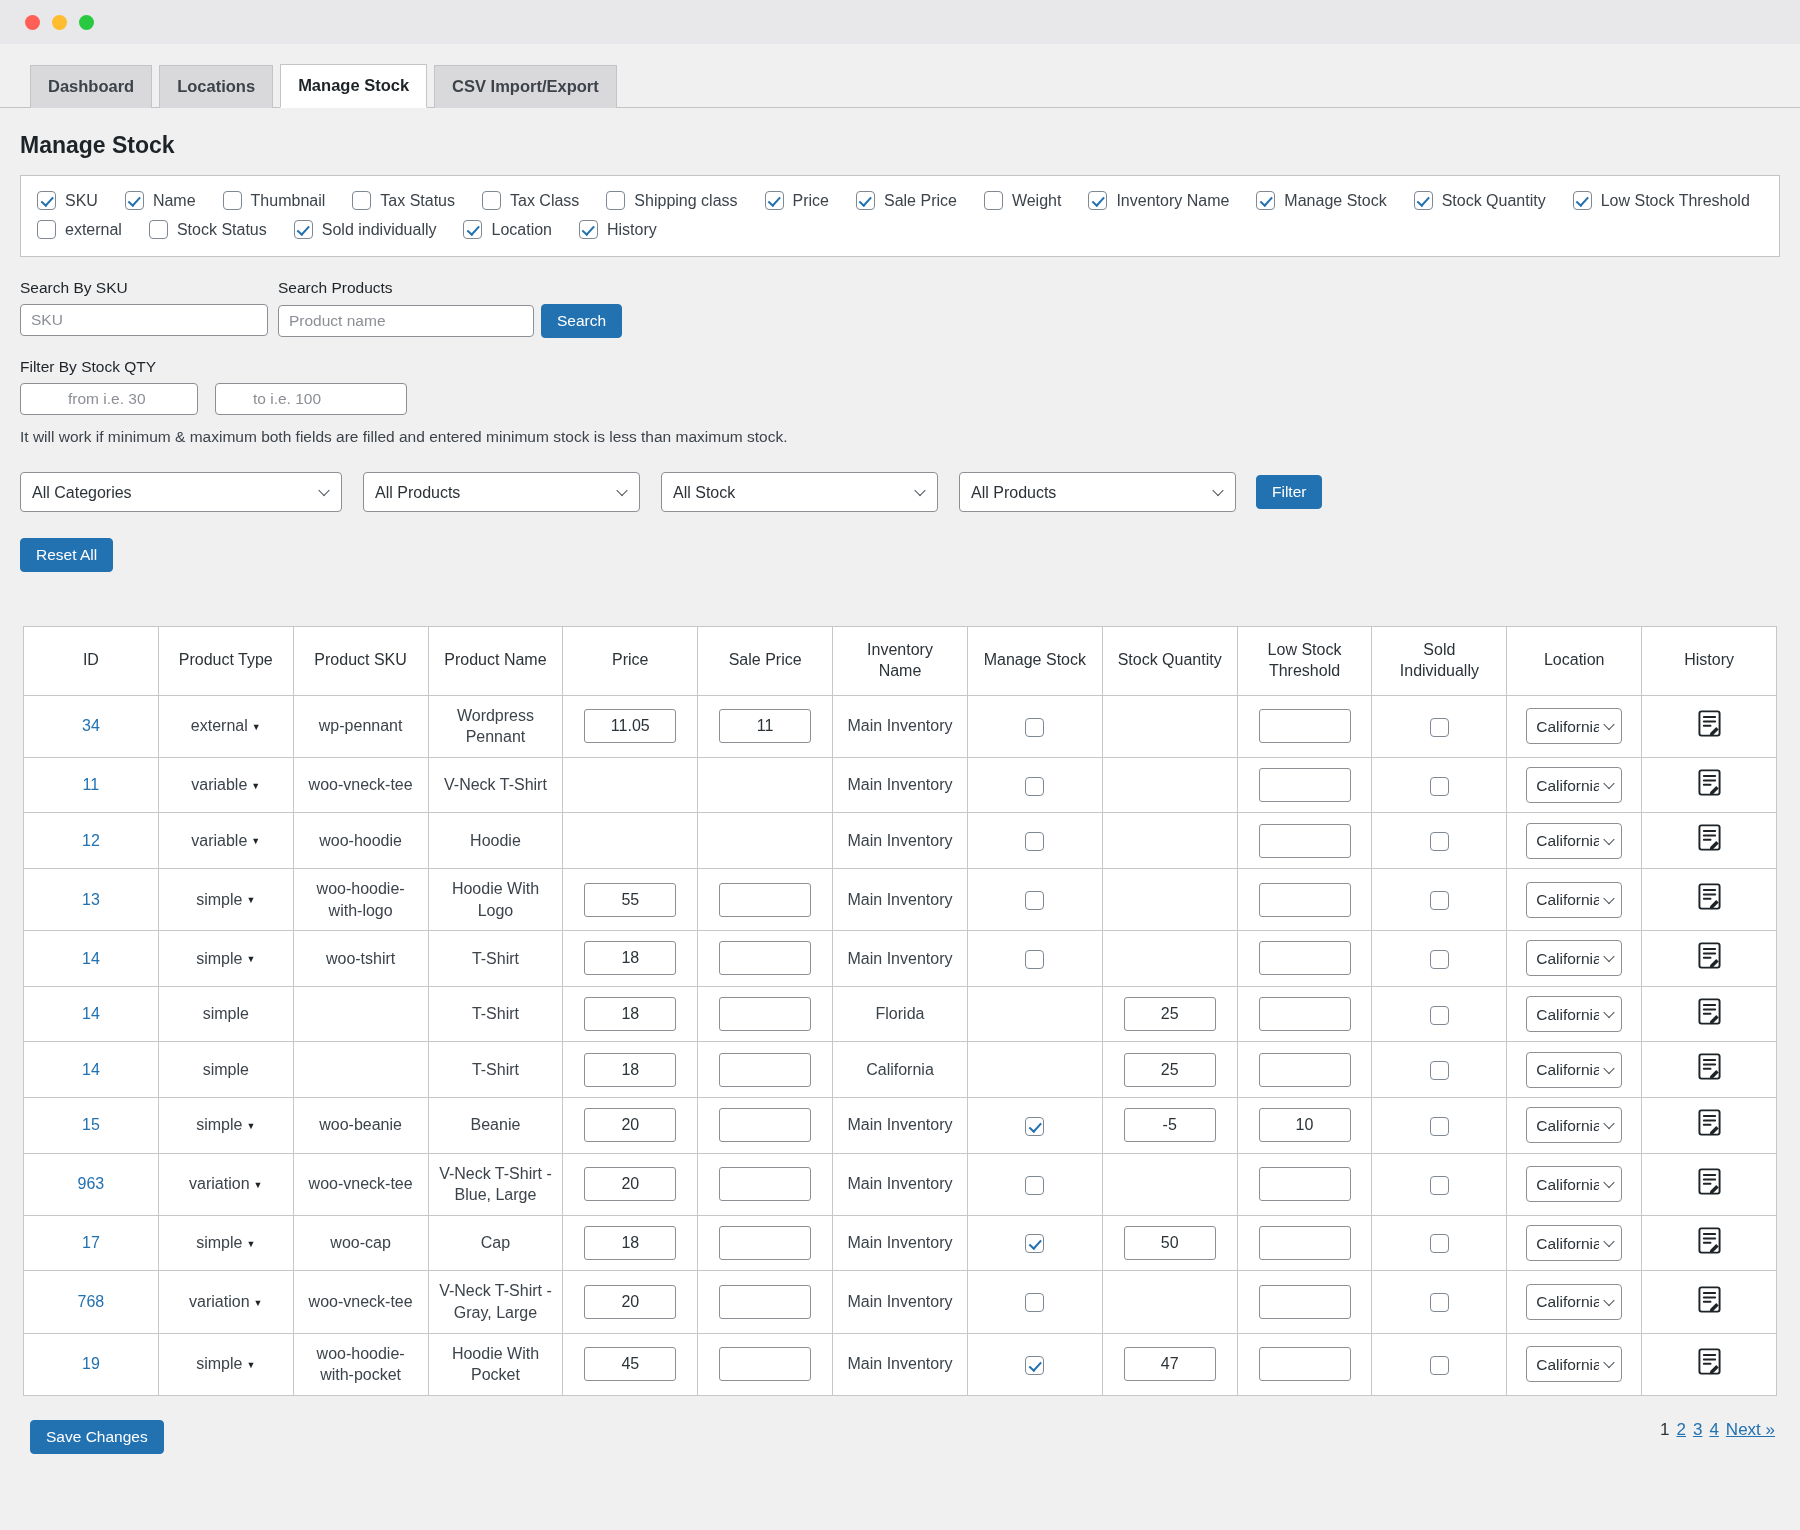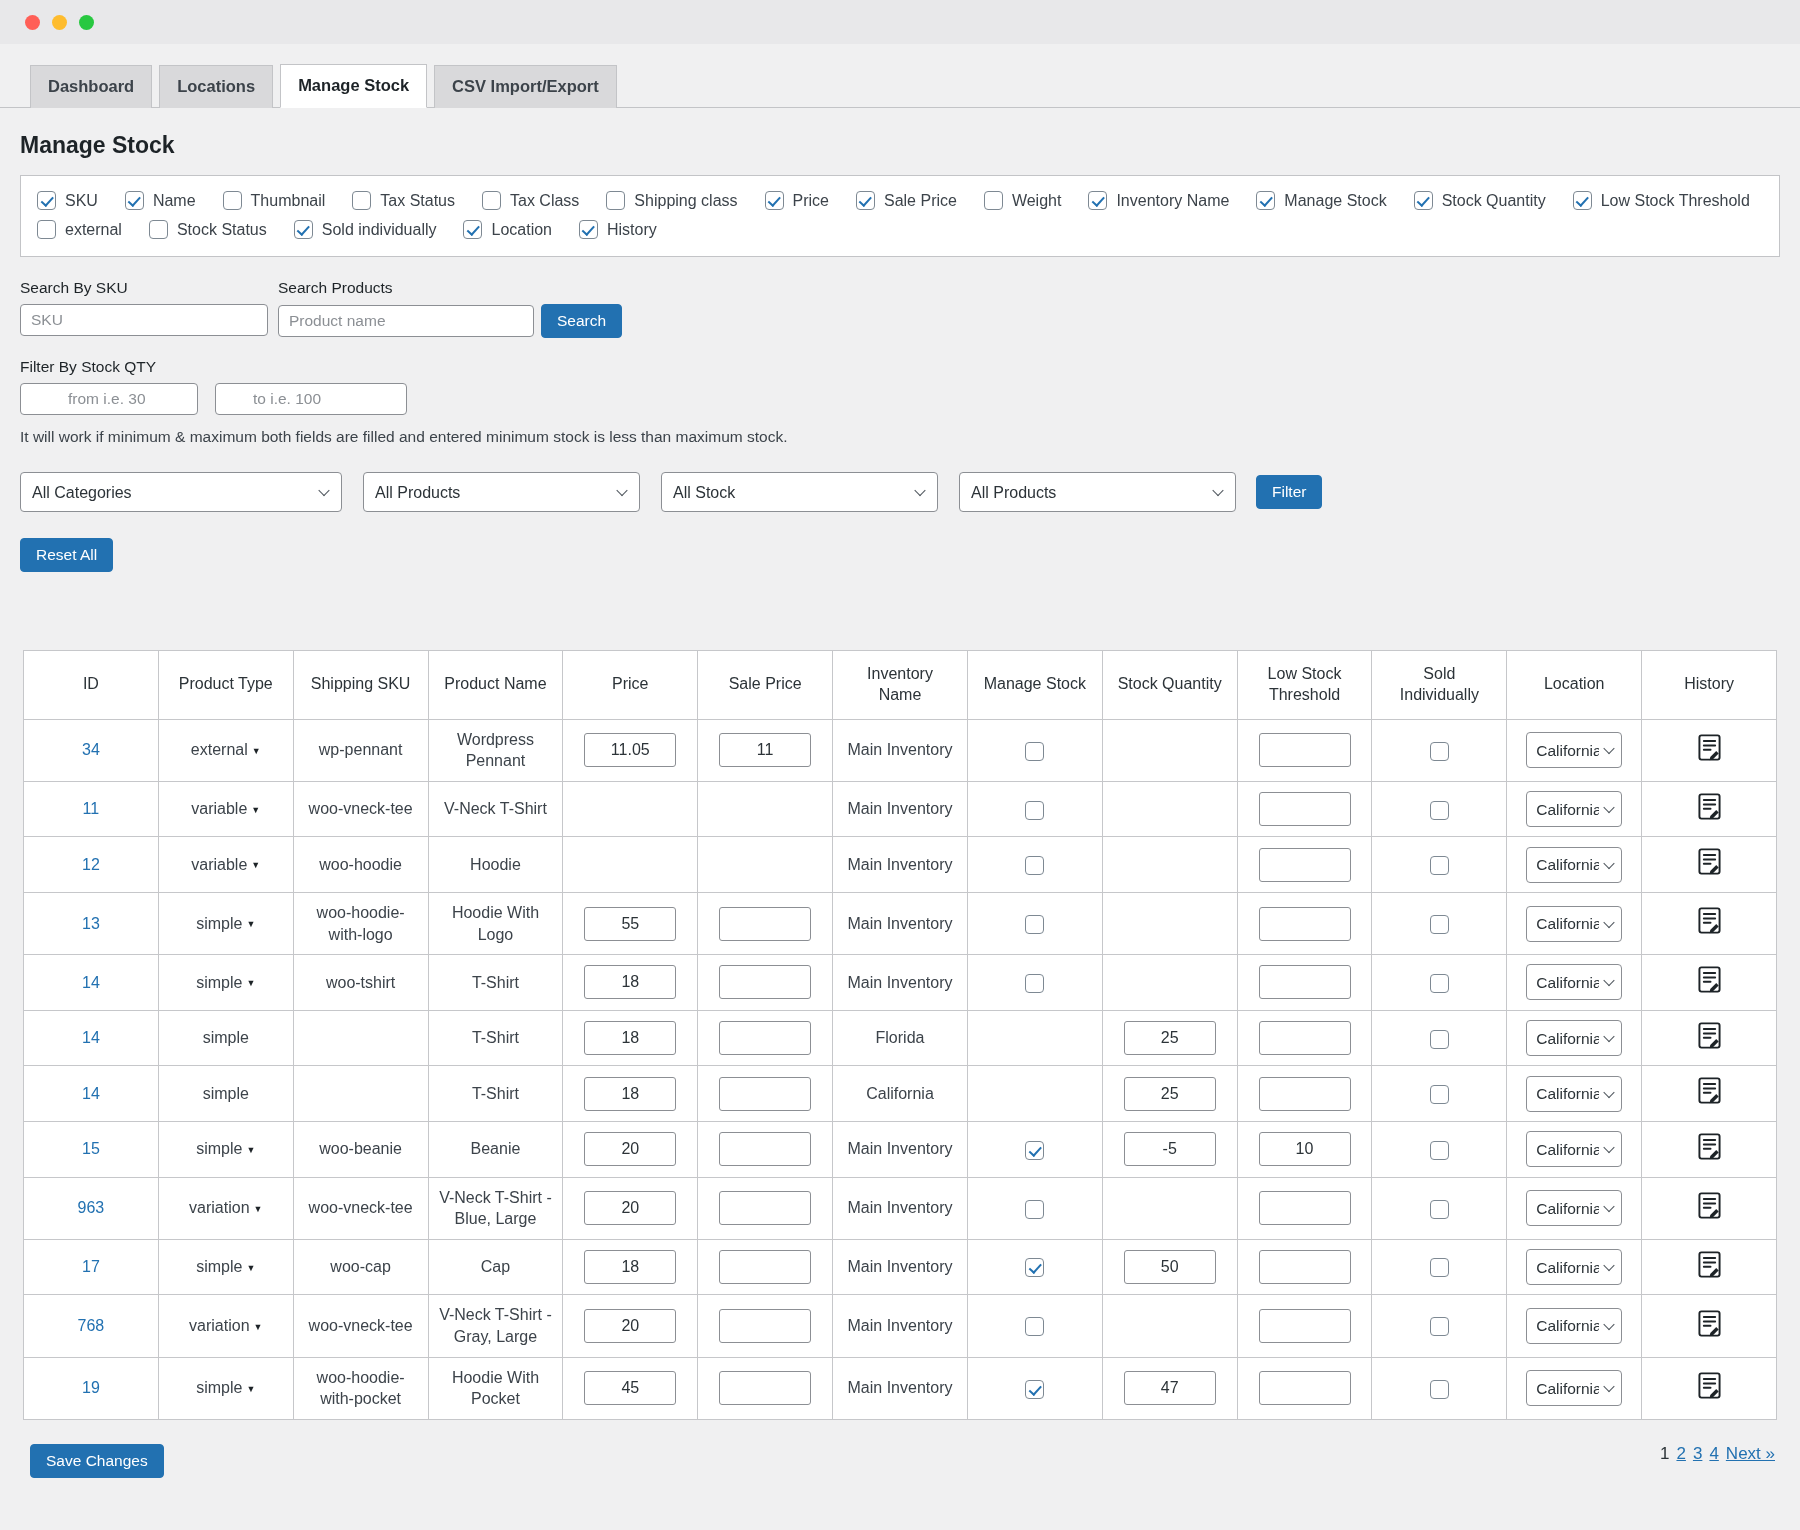--- a/index.html
+++ b/index.html
@@ -45,21 +45,21 @@
 
   .select-wrap { position:relative; display:inline-block; background:#fff; border:1px solid var(--input-border); border-radius:4px; }
   .select-wrap::after { content:""; position:absolute; right:13px; top:50%; width:7px; height:7px; border-right:1.8px solid #50575e; border-bottom:1.8px solid #50575e; transform:translateY(-68%) rotate(45deg); pointer-events:none; }
   .select-wrap select { appearance:none; -webkit-appearance:none; border:none; background:transparent; width:100%; height:100%; padding:0 24px 0 11px; font-size:16px; color:#2c3338; font-family:inherit; cursor:pointer; outline:none; }
 
   .filter-select { width:277px; height:40px; }
   .filter-select.first { width:322px; }
 
   .reset-btn { margin:26px 0 0 20px; }
 
-  .table-wrap { margin:78px 23px 0;border-radius:27px; }
+  .table-wrap { margin:54px 23px 0;border-radius:27px; }
   table { width:100%; border-collapse:collapse; background:#fff; table-layout:fixed; }
   th, td { border:1px solid #c6c7ca; text-align:center; vertical-align:middle; }
   th { font-weight:400; font-size:16px; color:#2c3338; padding:13px 14px; line-height:1.3; }
   td { font-size:16px; color:#3c434a; padding:9px 8px; line-height:1.35; }
   .id-link { color:var(--link); text-decoration:none; }
   .caret { font-size:9px; margin-left:4px; color:#1d2327; cursor:pointer; vertical-align:1.5px; }
   .cell-input { width:92px; height:34px; border:1px solid var(--input-border); border-radius:3px; text-align:center; font-size:16px; color:#2c3338; font-family:inherit; background:#fff; outline:none; }
   .loc-select { height:36px; width:96px; }
   .loc-select select { padding:0 22px 0 9px; font-size:15.5px; }
   .loc-select::after { right:8px; }
@@ -205,21 +205,21 @@
 </div>
 
 <button class="btn reset-btn">Reset All</button>
 
 <div class="table-wrap">
   <table>
     <thead>
       <tr>
           <th>ID</th>
           <th>Product Type</th>
-          <th>Shipping SKU</th>
+          <th>Product SKU</th>
           <th>Product Name</th>
           <th>Price</th>
           <th>Sale Price</th>
           <th>Inventory Name</th>
           <th>Manage Stock</th>
           <th>Stock Quantity</th>
           <th>Low Stock Threshold</th>
           <th>Sold Individually</th>
           <th>Location</th>
           <th>History</th>

